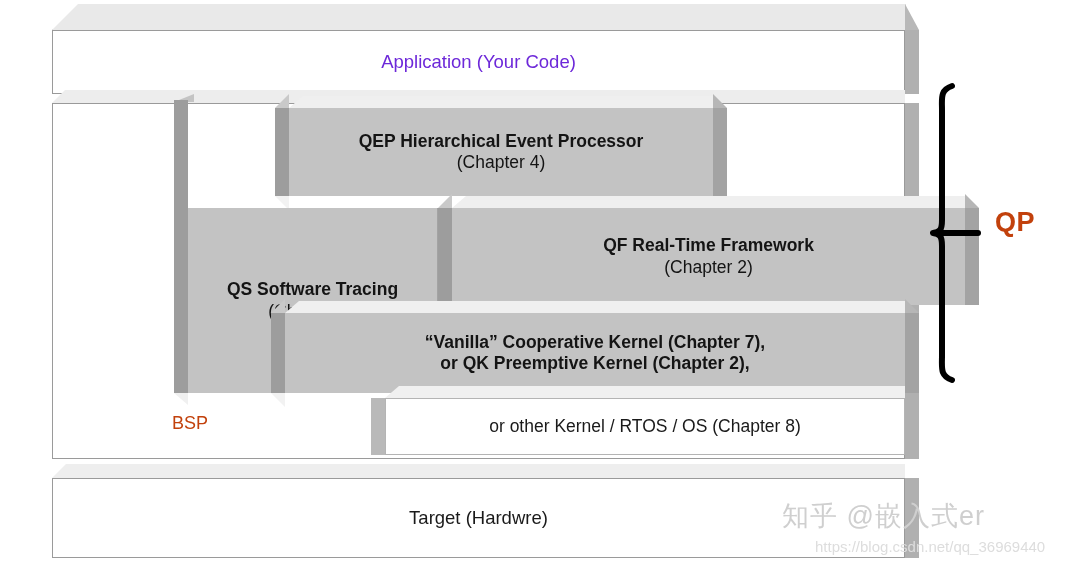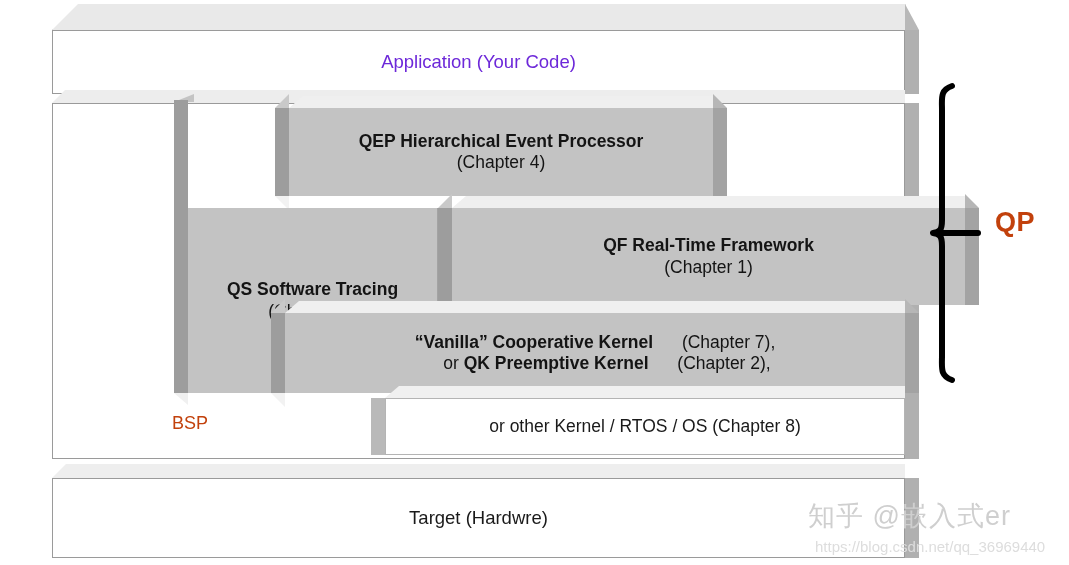--- a/index.html
+++ b/index.html
@@ -163,21 +163,21 @@
   }
   #stack-left-foot {
     position: absolute;
     left: 174px; top: 393px;
     width: 14px; height: 12px;
     background: #f0f0f0;
     clip-path: polygon(0 0, 100% 0, 100% 100%);
   }
 
   .kernel-line b { font-weight: bold; }
-  .kernel-line span { font-weight: normal; margin-left: 24px; }
+  .kernel-line span { font-weight: bold; }
 
   #otheros-block .face {
     background: #ffffff;
     border: 1px solid #b4b4b4;
     font-size: 17.5px;
     color: #1a1a1a;
   }
   #otheros-block .side-right { background: #b0b0b0; }
   #otheros-block .side-left  { background: #b9b9b9; }
   #otheros-block .top-slant {
@@ -211,21 +211,21 @@
     top: 207px;
     font-size: 27px;
     font-weight: bold;
     color: #c2410c;
     letter-spacing: 0.5px;
   }
 
   
   #watermark {
     position: absolute;
-    left: 808px;
+    left: 782px;
     top: 498px;
     font-size: 27px;
     color: #cfcfcf;
     letter-spacing: 1px;
     white-space: nowrap;
     pointer-events: none;
   }
   #watermark-url {
     position: absolute;
     left: 815px;
@@ -283,21 +283,21 @@
 
   <div class="blk gray" id="qf-block">
     <div class="top-slant"></div>
     <div class="corner-left"></div>
     <div class="corner-right"></div>
     <div class="side-left"></div>
     <div class="side-right"></div>
     <div class="foot-left"></div>
     <div class="face">
       <div class="bold-title">QF Real-Time Framework</div>
-      <div class="sub-title">(Chapter 1)</div>
+      <div class="sub-title">(Chapter 2)</div>
     </div>
   </div>
 
   <div class="blk gray" id="kernel-block">
     <div class="top-slant"></div>
     <div class="corner-left"></div>
     <div class="corner-right"></div>
     <div class="side-left"></div>
     <div class="side-right"></div>
     <div class="foot-left"></div>

